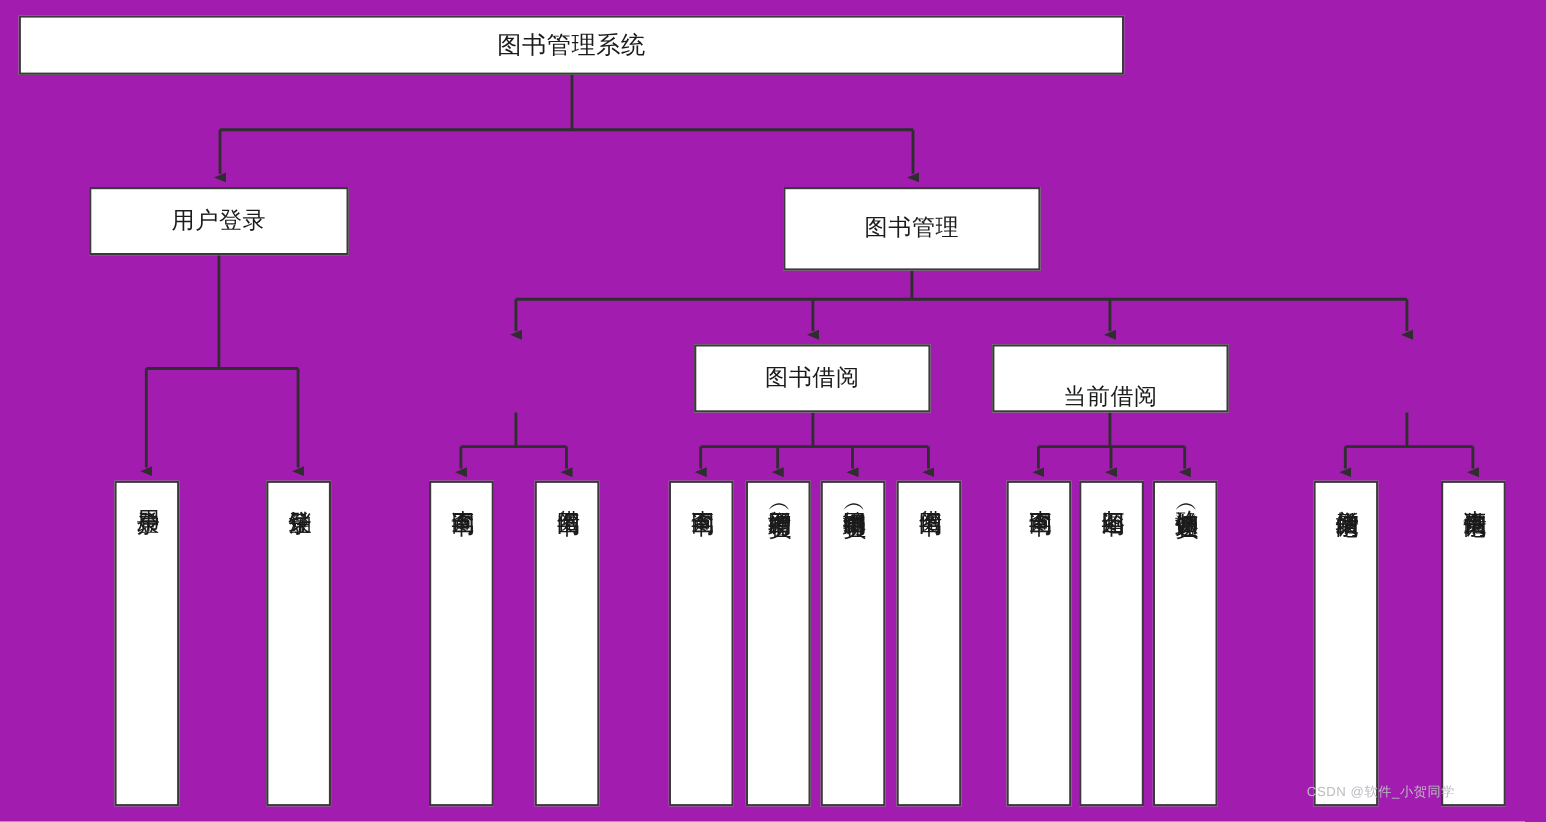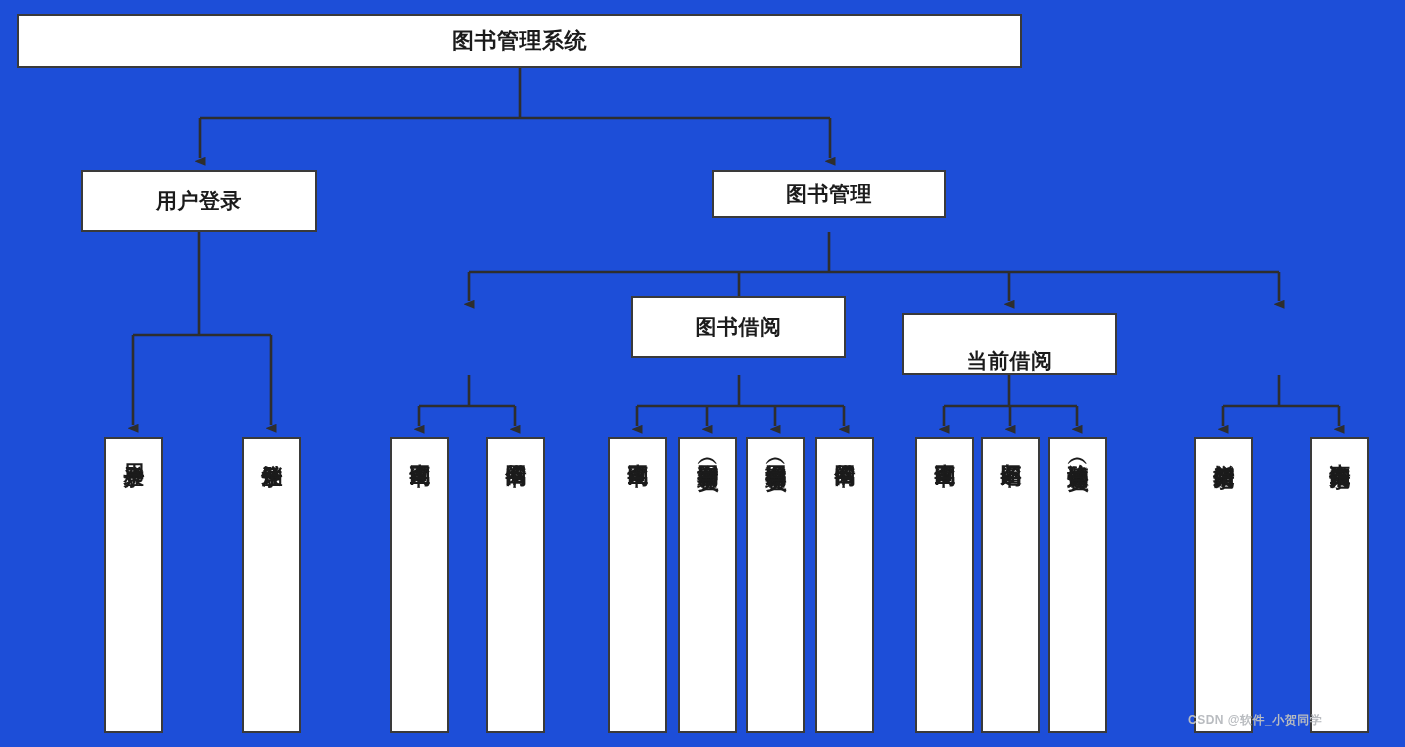--- a/index.html
+++ b/index.html
@@ -7,23 +7,22 @@
     padding: 0;
     background: #ffffff;
   }
   body {
     font-family: "Liberation Sans", "DejaVu Sans", sans-serif;
   }
   #canvas {
     position: relative;
     width: 1405px;
     height: 747px;
-    background: #1d4ed8;
+    background: #a21caf;
     overflow: hidden;
-    font-weight: bold;
   }
   #edges {
     position: absolute;
     left: 0;
     top: 0;
     width: 1405px;
     height: 747px;
   }
   .node {
     position: absolute;
@@ -123,25 +122,25 @@
     </g>
   </svg>
 
   <div class="node node-h node-root" style="left: 17px; top: 14px; width: 1005px; height: 54px;">
     <span class="label">图书管理系统</span>
   </div>
 
   <div class="node node-h" style="left: 81px; top: 170px; width: 236px; height: 62px;">
     <span class="label">用户登录</span>
   </div>
-  <div class="node node-h" style="left: 712px; top: 170px; width: 234px; height: 48px;">
+  <div class="node node-h" style="left: 712px; top: 170px; width: 234px; height: 76px;">
     <span class="label">图书管理</span>
   </div>
 
-  <div class="node node-h" style="left: 631px; top: 296px; width: 215px; height: 62px;">
+  <div class="node node-h" style="left: 631px; top: 313px; width: 215px; height: 62px;">
     <span class="label">图书借阅</span>
   </div>
   <div class="node node-h" style="left: 902px; top: 313px; width: 215px; height: 62px; align-items: flex-end;">
     <span class="label">当前借阅</span>
   </div>
 
   <div class="node node-v" style="left: 104px; top: 437px; width: 59px; height: 296px;">
     <span class="label">用户登录</span>
   </div>
   <div class="node node-v" style="left: 242px; top: 437px; width: 59px; height: 296px;">

